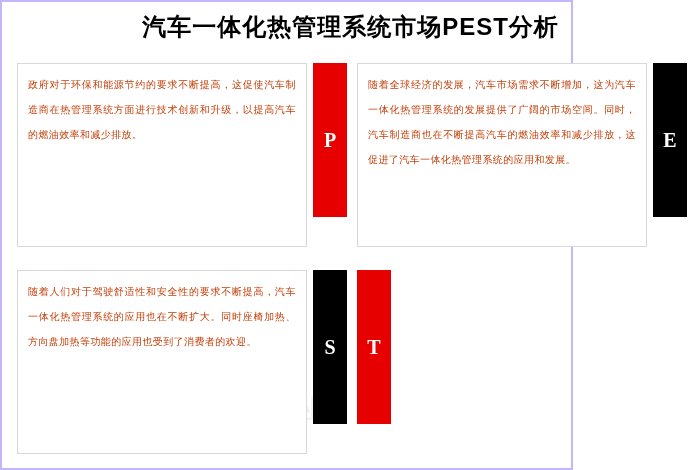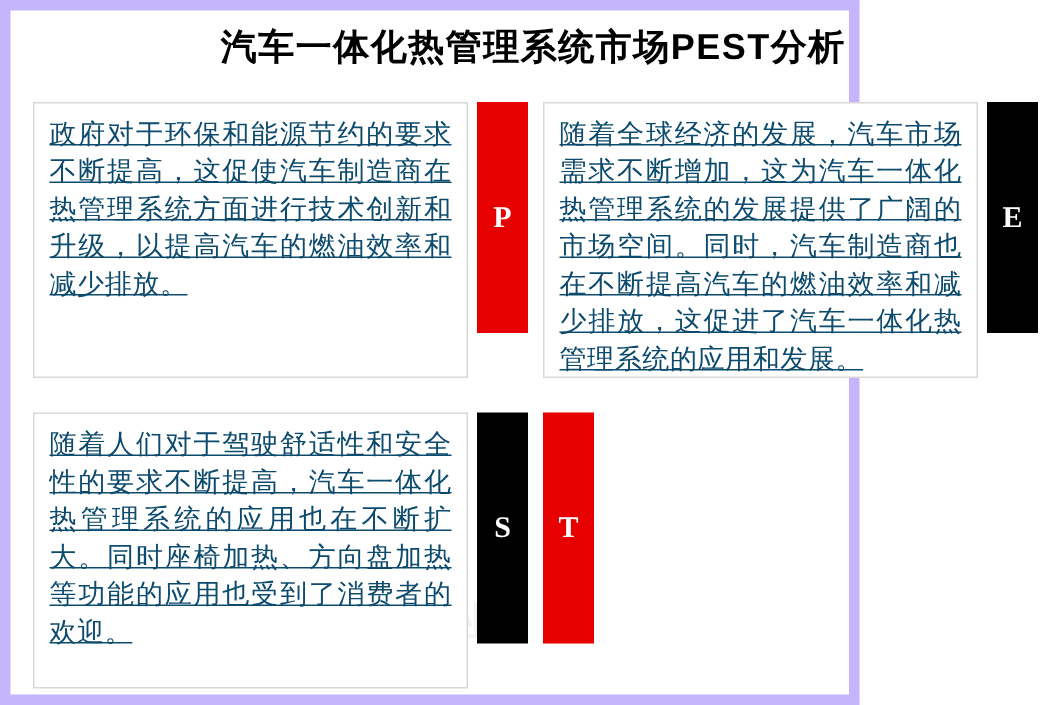--- a/index.html
+++ b/index.html
@@ -11,21 +11,21 @@
     height: 470px;
     background: #ffffff;
     font-family: "Liberation Sans", sans-serif;
     overflow: hidden;
   }
   .page {
     position: relative;
     width: 573px;
     height: 470px;
     box-sizing: border-box;
-    border: 7px solid #c4b5fd;
+    border: 2px solid #c4b5fd;
     background: #ffffff;
   }
   .title-wrap {
     position: absolute;
     top: 8px;
     left: 0;
     width: 697px;
     text-align: center;
   }
   .title {
@@ -62,27 +62,26 @@
     border: 1px solid #d8d8d8;
     background: #ffffff;
     padding: 8px 10px 4px 10px;
     overflow: hidden;
   }
   .panel-left  { left: 0px; }
   .panel-rightside { left: 40px; }
 
   .panel p {
     margin: 0;
-    font-size: 18px;
+    font-size: 10px;
     line-height: 25px;
-    color: #0c4a6e;
+    color: #c2410c;
     text-align: justify;
     text-justify: inter-ideograph;
     letter-spacing: 0.4px;
-    text-decoration: underline;
   }
 
   .badge {
     position: absolute;
     top: 0px;
     width: 34px;
     height: 154px;
     display: flex;
     align-items: center;
     justify-content: center;

